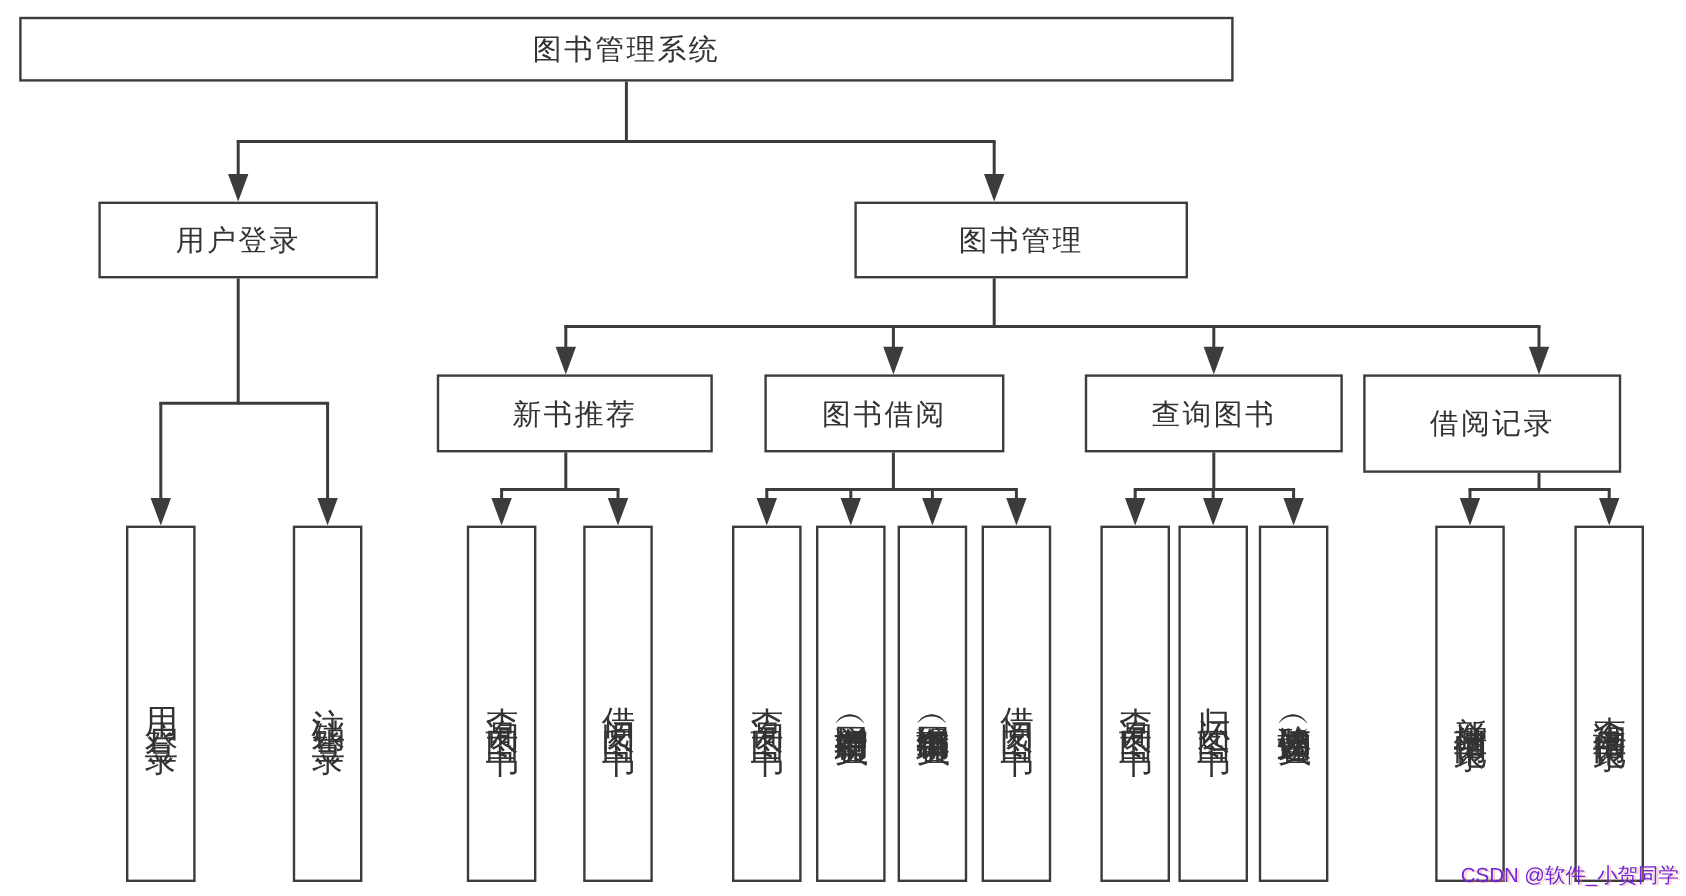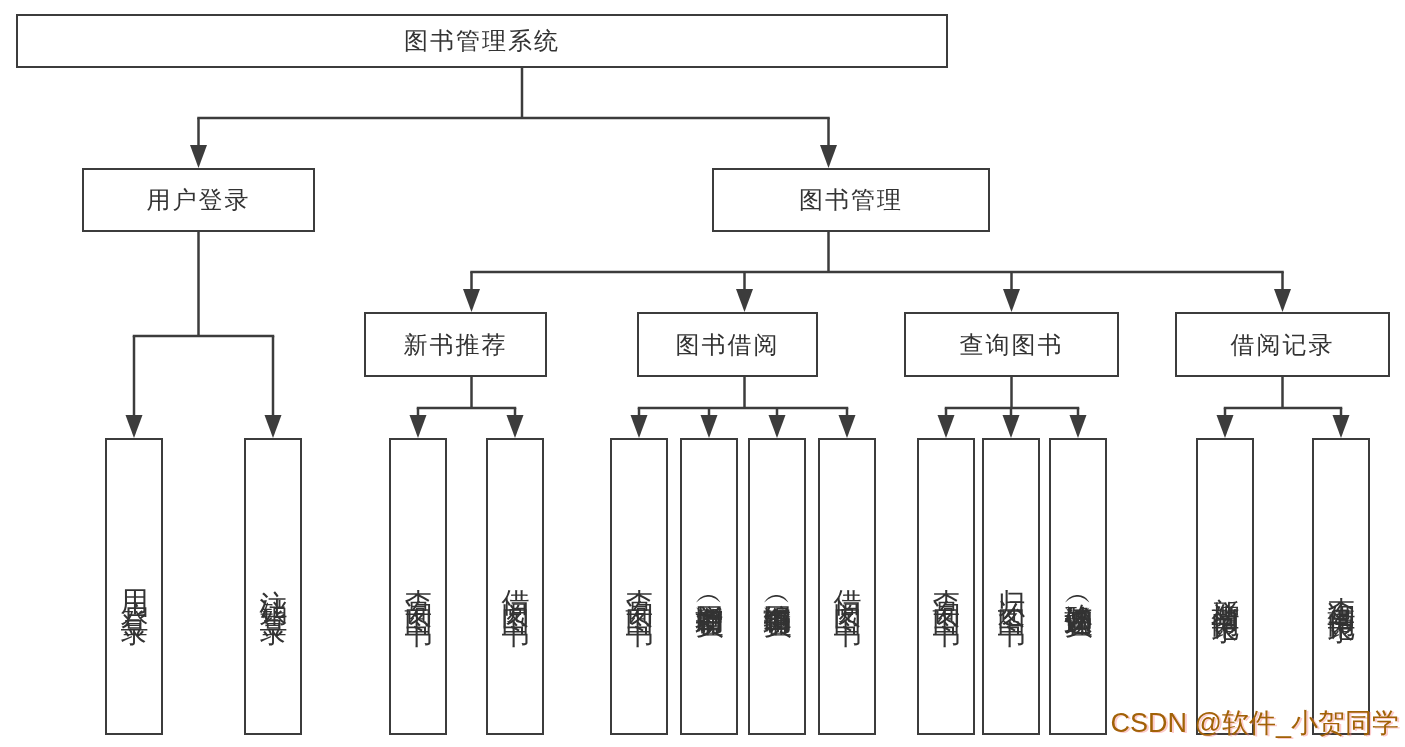--- a/index.html
+++ b/index.html
@@ -17,21 +17,21 @@
   .hlabel{font-size:24px;letter-spacing:2px;color:#333333;white-space:nowrap;}
   .vlabel{
     writing-mode:vertical-rl;text-orientation:mixed;
     font-size:28px;line-height:1;color:#333333;white-space:nowrap;
   }
   .sp-wide{letter-spacing:10px;}
   .sp-mid{letter-spacing:4px;}
   .sp-tight{letter-spacing:1px;}
   .watermark{
     position:absolute;right:6px;bottom:6px;
-    font-size:27px;color:#a16207;
+    font-size:17px;color:#6d28d9;
     text-shadow:2px 1px 0 rgba(250,140,140,0.45);
     white-space:nowrap;
   }
 </style>
 </head>
 <body>
 
 <svg class="wires" width="1405" height="747" viewBox="0 0 1405 747">
   <g stroke="#3c3c3c" stroke-width="2.5" fill="none">
 
@@ -87,41 +87,41 @@
     <polygon points="768.5,415 785.5,415 777,438"></polygon>
     <polygon points="838.5,415 855.5,415 847,438"></polygon>
     <polygon points="937.5,415 954.5,415 946,438"></polygon>
     <polygon points="1002.5,415 1019.5,415 1011,438"></polygon>
     <polygon points="1069.5,415 1086.5,415 1078,438"></polygon>
     <polygon points="1216.5,415 1233.5,415 1225,438"></polygon>
     <polygon points="1332.5,415 1349.5,415 1341,438"></polygon>
   </g>
 </svg>
 
-<div class="box" style="left:16px;top:14px;width:932px;height:54px">
+<div class="box" style="left:16px;top:14px;width:1012px;height:54px">
   <span class="hlabel">图书管理系统</span>
 </div>
 
 <div class="box" style="left:82px;top:168px;width:233px;height:64px">
   <span class="hlabel">用户登录</span>
 </div>
 <div class="box" style="left:712px;top:168px;width:278px;height:64px">
   <span class="hlabel">图书管理</span>
 </div>
 
-<div class="box" style="left:364px;top:312px;width:183px;height:65px">
+<div class="box" style="left:364px;top:312px;width:230px;height:65px">
   <span class="hlabel">新书推荐</span>
 </div>
-<div class="box" style="left:637px;top:312px;width:181px;height:65px">
+<div class="box" style="left:637px;top:312px;width:200px;height:65px">
   <span class="hlabel">图书借阅</span>
 </div>
 <div class="box" style="left:904px;top:312px;width:215px;height:65px">
   <span class="hlabel">查询图书</span>
 </div>
-<div class="box" style="left:1175px;top:312px;width:215px;height:65px">
+<div class="box" style="left:1136px;top:312px;width:215px;height:82px">
   <span class="hlabel">借阅记录</span>
 </div>
 
 <div class="box" style="left:105px;top:438px;width:58px;height:297px">
   <span class="vlabel sp-wide">用户登录</span>
 </div>
 <div class="box" style="left:244px;top:438px;width:58px;height:297px">
   <span class="vlabel sp-wide">注销登录</span>
 </div>
 

